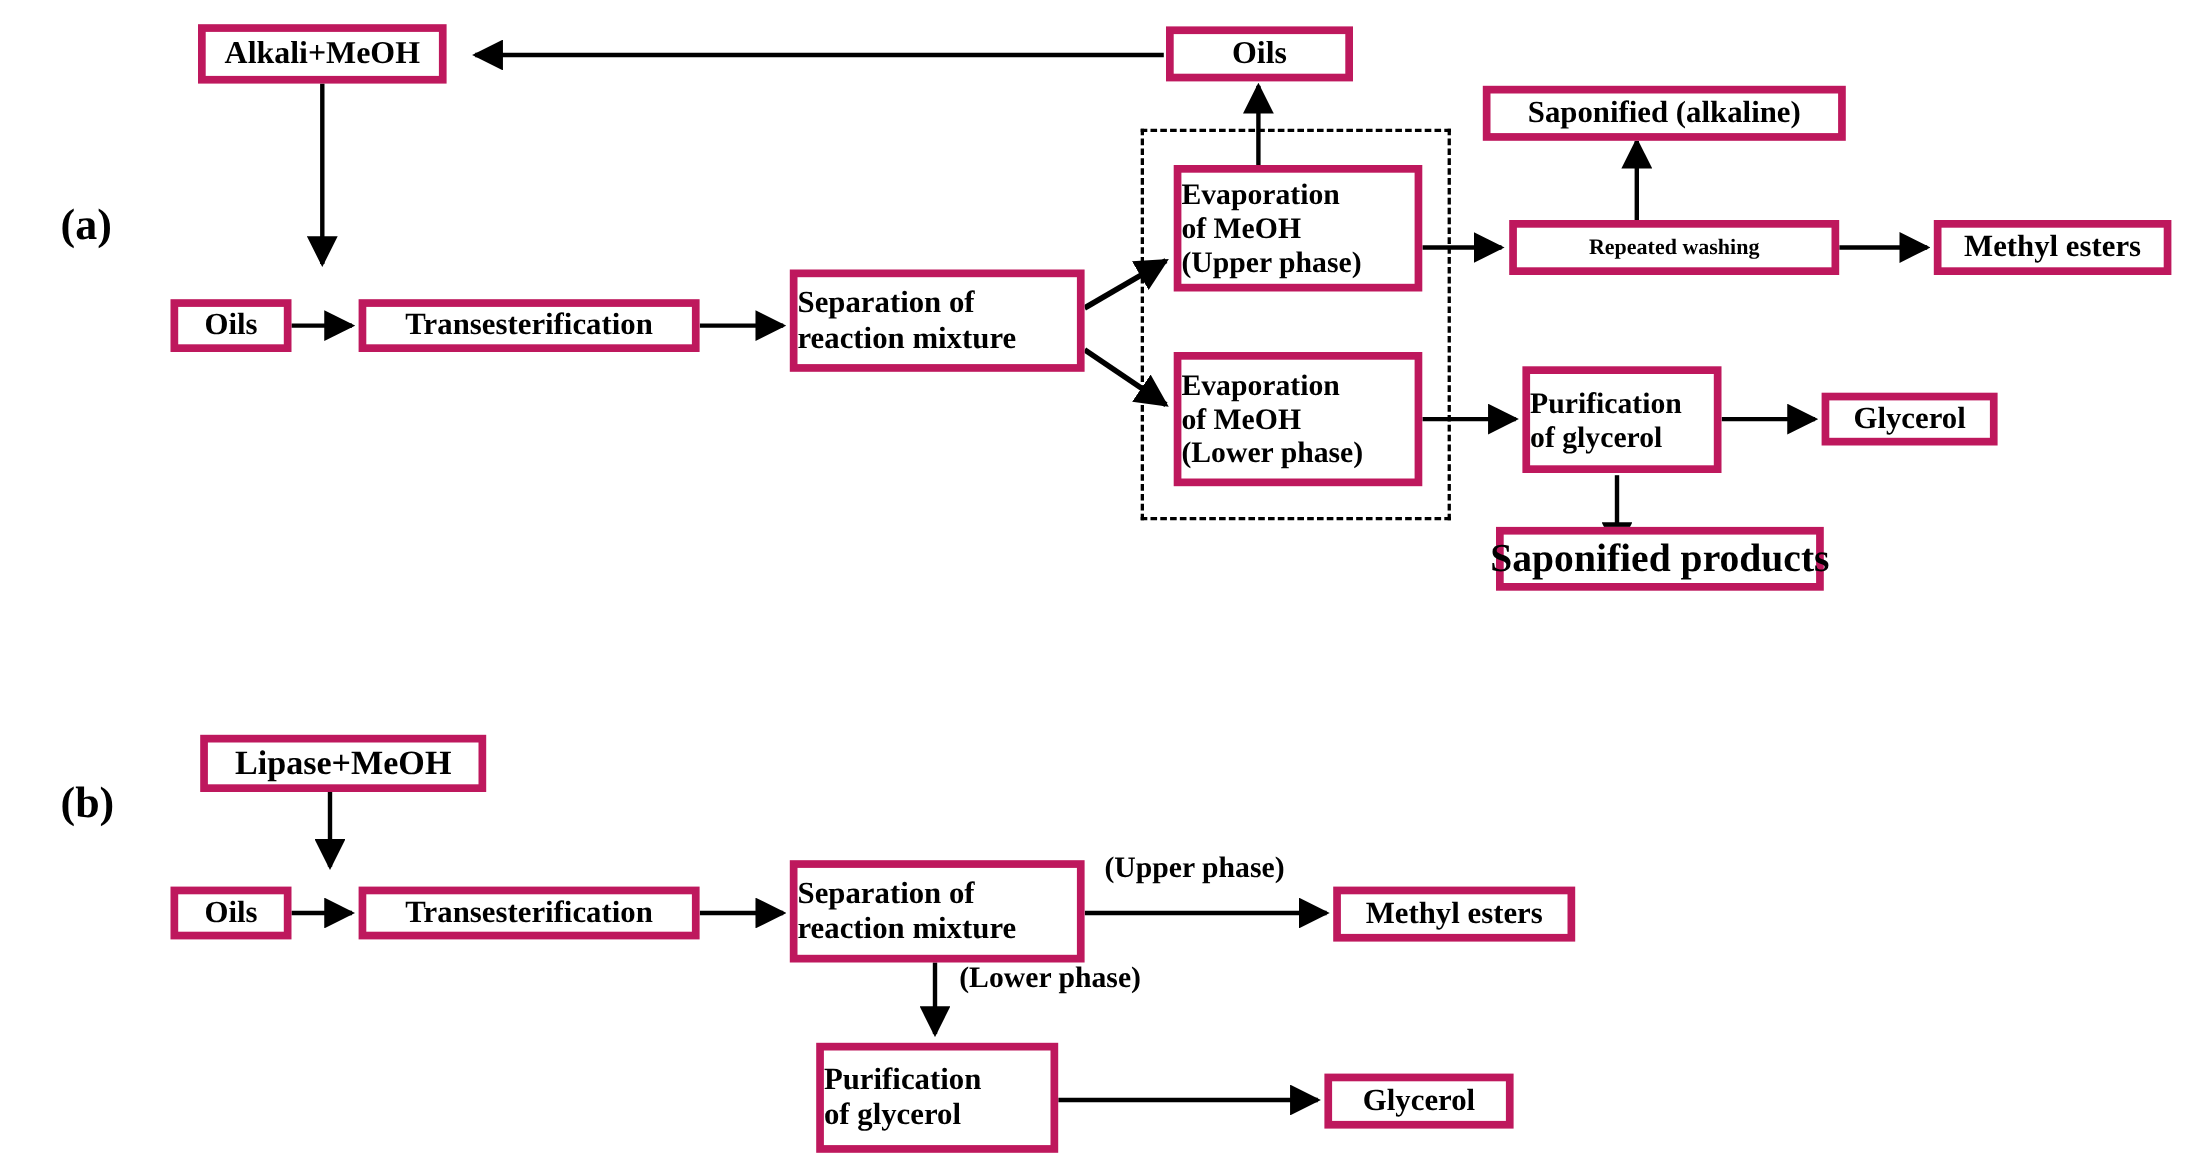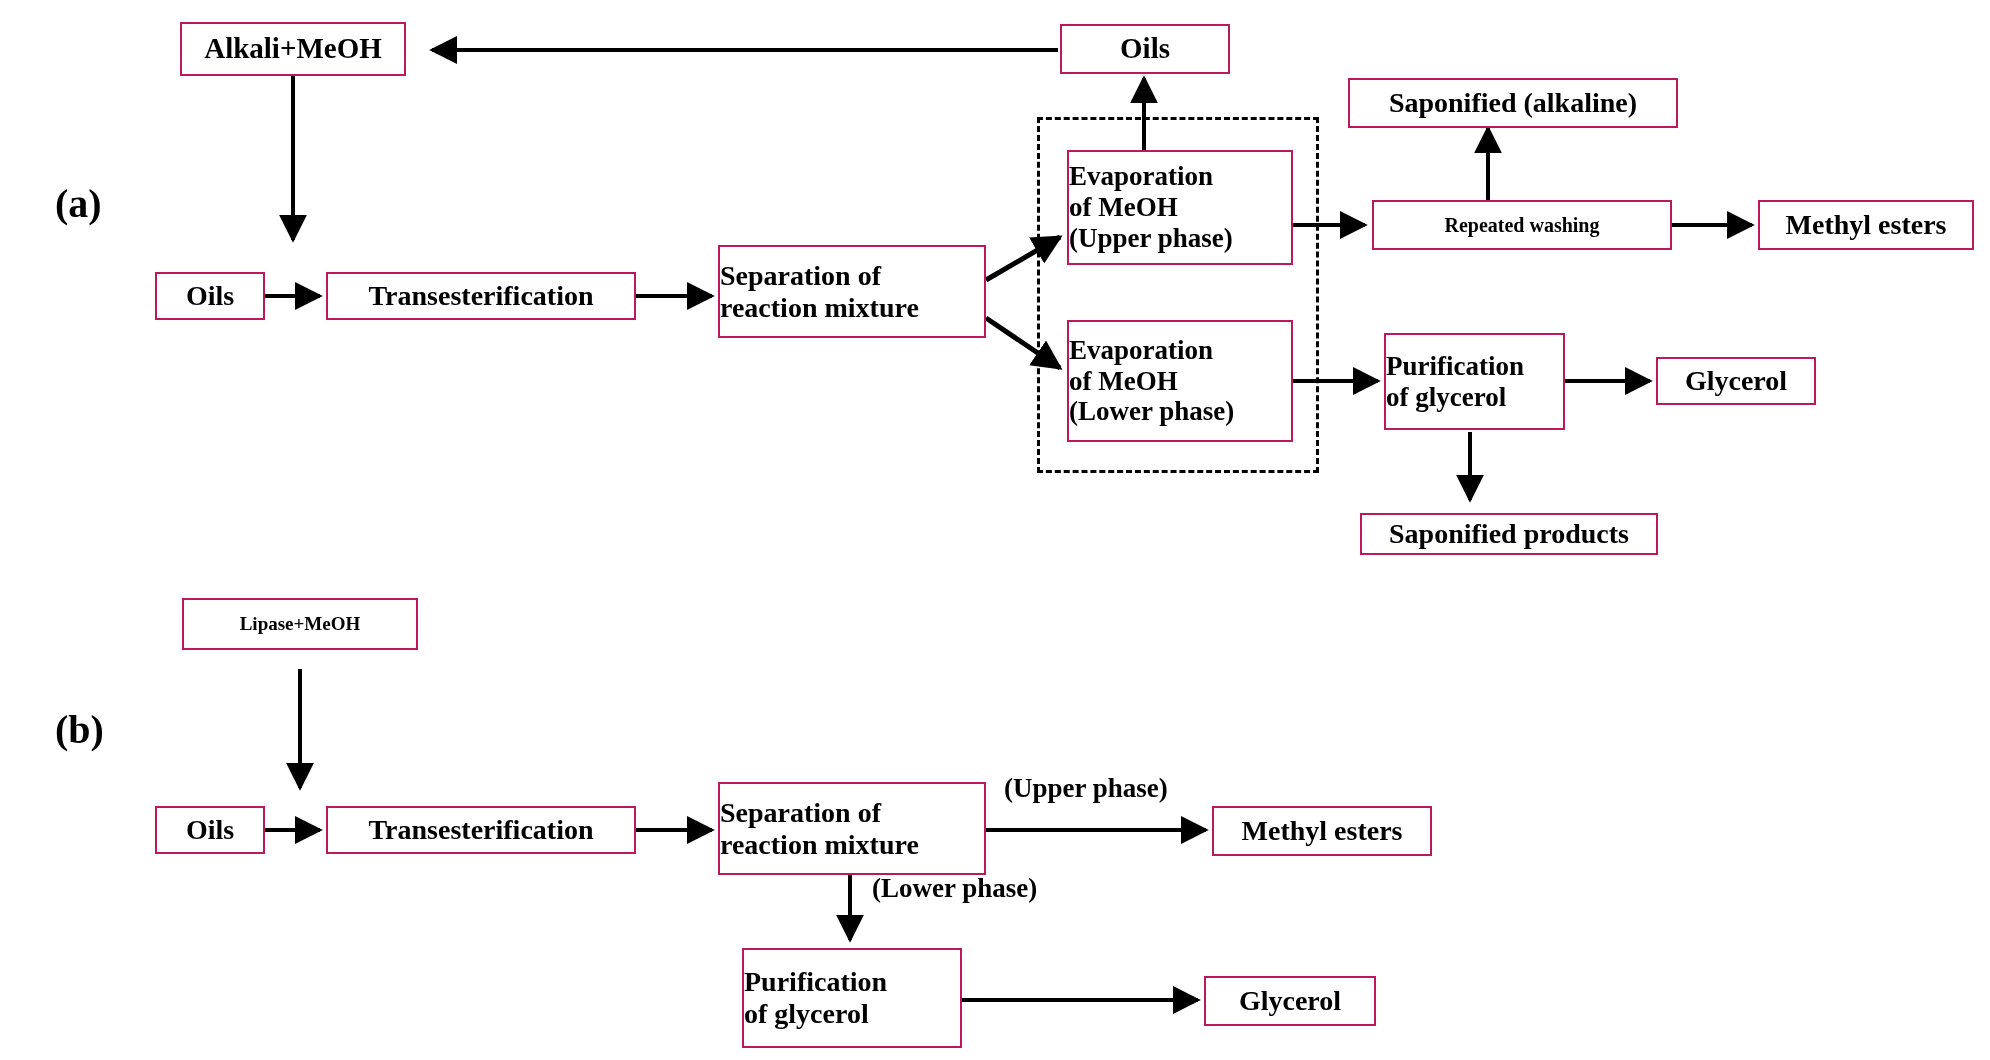--- a/index.html
+++ b/index.html
@@ -17,21 +17,21 @@
   #canvas {
     position: absolute;
     top: 0;
     left: 0;
     width: 1990px;
     height: 1060px;
   }
   .node {
     position: absolute;
     box-sizing: border-box;
-    border: 2px solid #be185d;
+    border: 7px solid #be185d;
     background: #fff;
     display: flex;
     flex-direction: column;
     align-items: center;
     justify-content: center;
     font-weight: bold;
     color: #000;
     line-height: 1.14;
     text-align: center;
   }
@@ -215,27 +215,27 @@
 
   <div class="node left-align" style="left:1384px; top:333px; width:181px; height:97px; font-size:27px;">
     <span class="node-line">Purification</span>
     <span class="node-line">of glycerol</span>
   </div>
 
   <div class="node" style="left:1656px; top:357px; width:160px; height:48px; font-size:28px;">
     <span class="node-line">Glycerol</span>
   </div>
 
-  <div class="node" style="left:1360px; top:513px; width:298px; height:42px; font-size:28px;">
+  <div class="node" style="left:1360px; top:479px; width:298px; height:58px; font-size:36px;">
     <span class="node-line">Saponified products</span>
   </div>
 
   <div class="panel-label" style="left:55px; top:710px;">(b)</div>
 
-  <div class="node" style="left:182px; top:598px; width:236px; height:52px; font-size:19px;">
+  <div class="node" style="left:182px; top:668px; width:260px; height:52px; font-size:31px;">
     <span class="node-line">Lipase+MeOH</span>
   </div>
 
   <div class="node" style="left:155px; top:806px; width:110px; height:48px; font-size:28px;">
     <span class="node-line">Oils</span>
   </div>
 
   <div class="node" style="left:326px; top:806px; width:310px; height:48px; font-size:28px;">
     <span class="node-line">Transesterification</span>
   </div>

